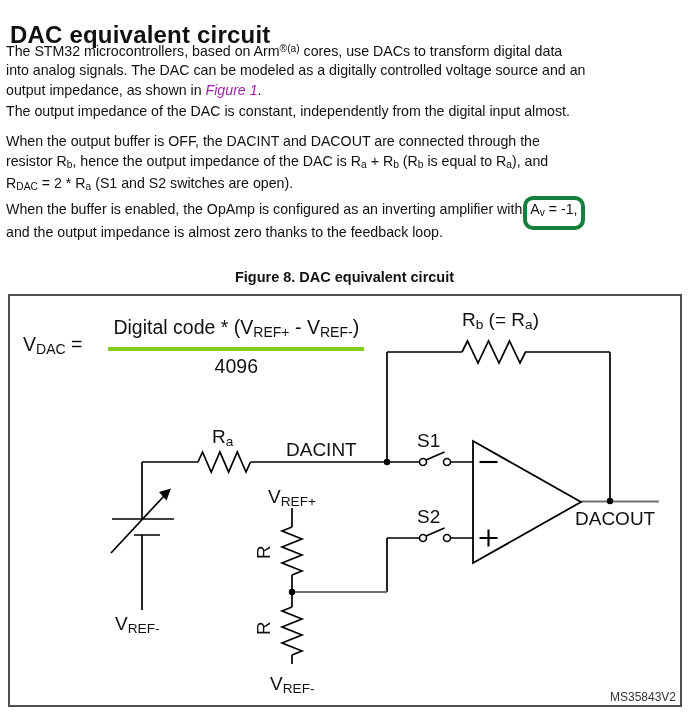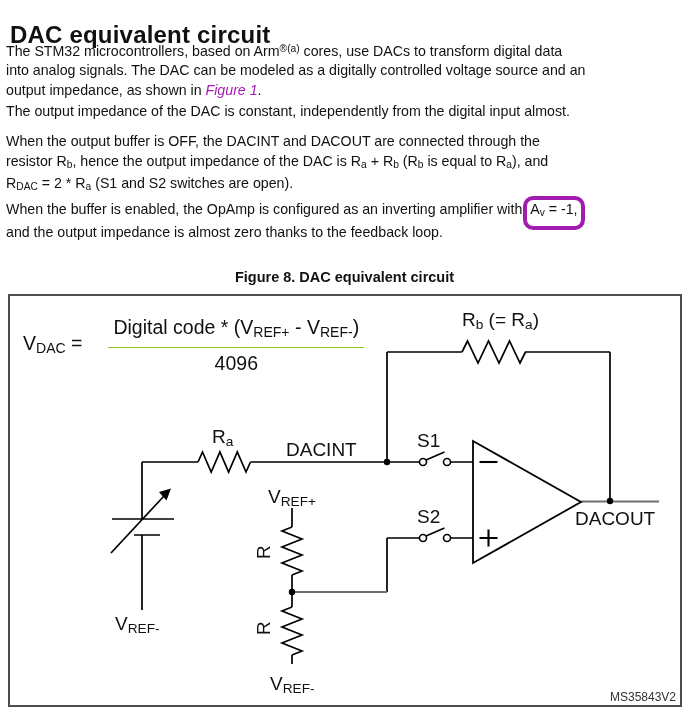--- a/index.html
+++ b/index.html
@@ -8,32 +8,32 @@
     font-family:"Liberation Sans",sans-serif;color:#111;
   }
   .abs{position:absolute;}
   .title{left:10px;top:5px;font-size:24px;font-weight:bold;letter-spacing:0.2px;}
   .para{left:6px;font-size:14.2px;line-height:19.6px;width:683px;}
   .line{white-space:nowrap;}
   .r-sub{font-size:72%;vertical-align:-0.22em;}
   .r-sup{font-size:72%;vertical-align:0.38em;}
   .r-link{color:#a21caf;font-style:italic;}
   .r-hl{
-    border:4px solid #a21caf;border-radius:10px;
+    border:4px solid #15803d;border-radius:10px;
     padding:1px 3px 9px;margin:0 -3px;
   }
   .caption{left:0;top:269px;width:689px;text-align:center;font-size:14.5px;font-weight:bold;}
   .figure{
     left:8px;top:294px;width:670px;height:409px;
     border:2px solid #4d4d4d;
   }
   .figure svg{position:absolute;left:0;top:0;}
   .flabel{font-size:19px;line-height:22px;white-space:nowrap;}
   .formula{display:flex;align-items:center;gap:26px;font-size:19.5px;line-height:22px;}
-  .frac .num{padding:0 5px 4px;border-bottom:1px solid #84cc16;text-align:center;white-space:nowrap;}
+  .frac .num{padding:0 5px 4px;border-bottom:4px solid #84cc16;text-align:center;white-space:nowrap;}
   .frac .den{padding-top:4px;text-align:center;}
   .rot{transform:rotate(-90deg);transform-origin:center;width:20px;height:22px;text-align:center;}
   .watermark{right:4px;top:394px;font-size:12px;color:#333;}
 </style>
 </head>
 <body>
 
 <h1 class="abs title">DAC equivalent circuit</h1>
 
 <div class="abs para" style="top:39px">

